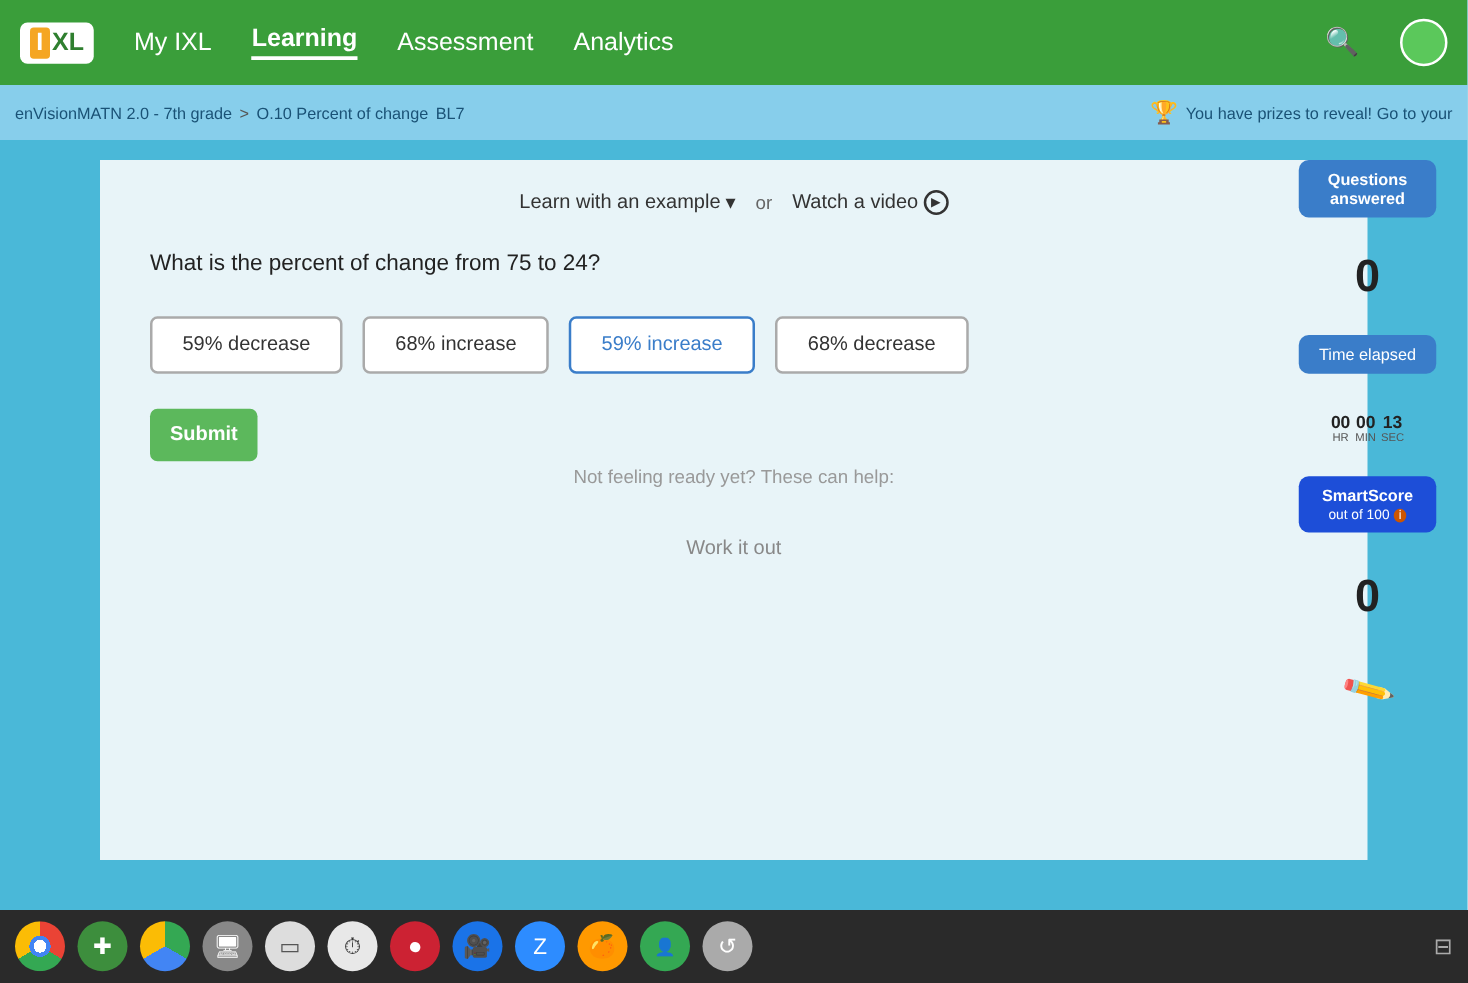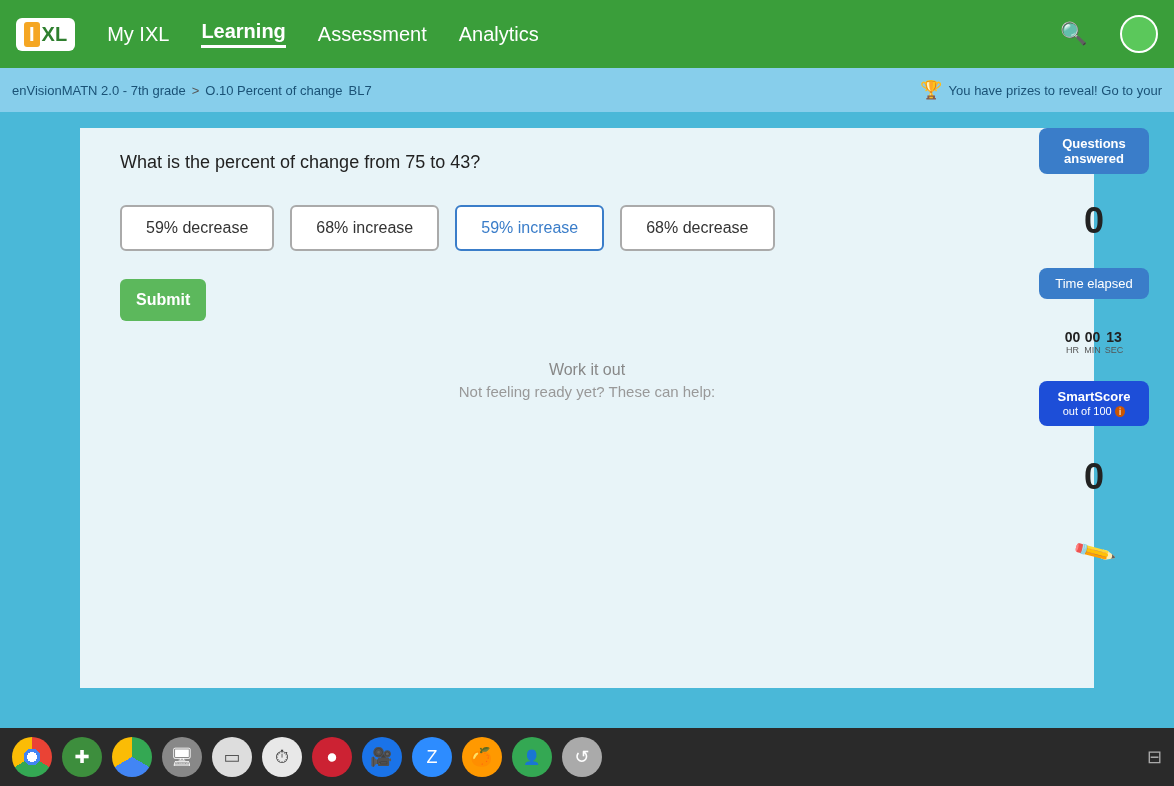--- a/index.html
+++ b/index.html
@@ -339,38 +339,49 @@
   <div id="prizes-banner">
     <span id="trophy-icon">🏆</span>
     <span>You have prizes to reveal! Go to your</span>
   </div>
 </div>
 
 <div style="background:#4ab8d8; padding: 16px 0; position: relative;">
   <div id="main-area">
 
     
-
-    
-    <div id="question-text">What is the percent of change from 75 to 43?</div>
+    <div id="learn-watch-bar">
+      <span id="learn-example-btn">
+        <span>Learn with an example</span>
+        <span>▾</span>
+      </span>
+      <span id="or-text">or</span>
+      <span id="watch-video-btn">
+        <span>Watch a video</span>
+        <span id="watch-video-icon">▶</span>
+      </span>
+    </div>
+
+    
+    <div id="question-text">What is the percent of change from 75 to 24?</div>
 
     
     <div id="choices-row">
       <button class="choice-btn">59% decrease</button>
       <button class="choice-btn">68% increase</button>
       <button class="choice-btn selected">59% increase</button>
       <button class="choice-btn">68% decrease</button>
     </div>
 
     
     <button id="submit-btn">Submit</button>
 
     
+    <div id="not-ready-text">Not feeling ready yet? These can help:</div>
     <div id="work-it-out">Work it out</div>
-    <div id="not-ready-text">Not feeling ready yet? These can help:</div>
 
     
     <div id="right-panel">
       <div id="questions-answered-box">
         <span>Questions answered</span>
       </div>
       <div id="questions-count">0</div>
 
       <div id="time-elapsed-box">
         <span>Time elapsed</span>

